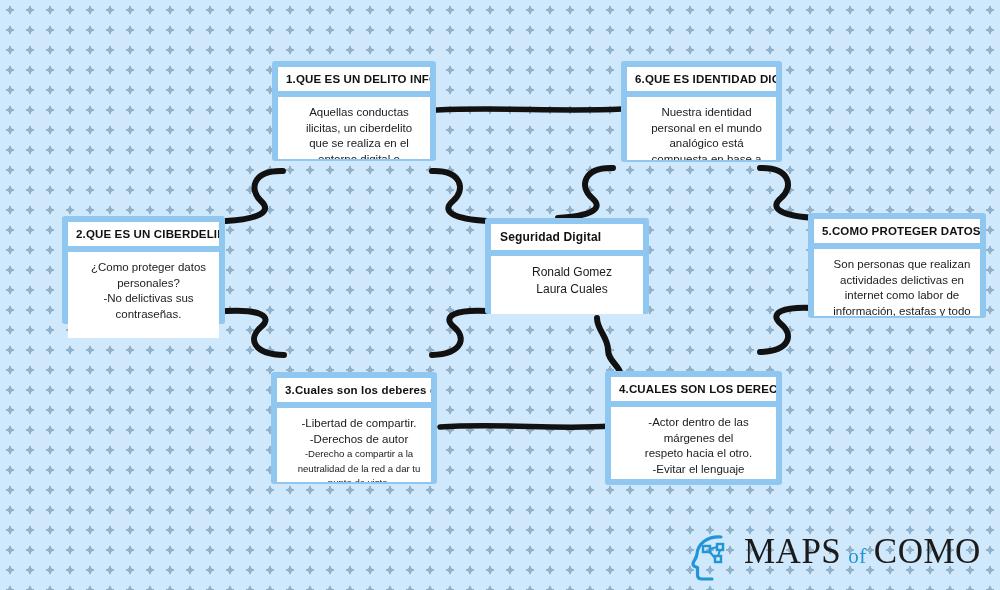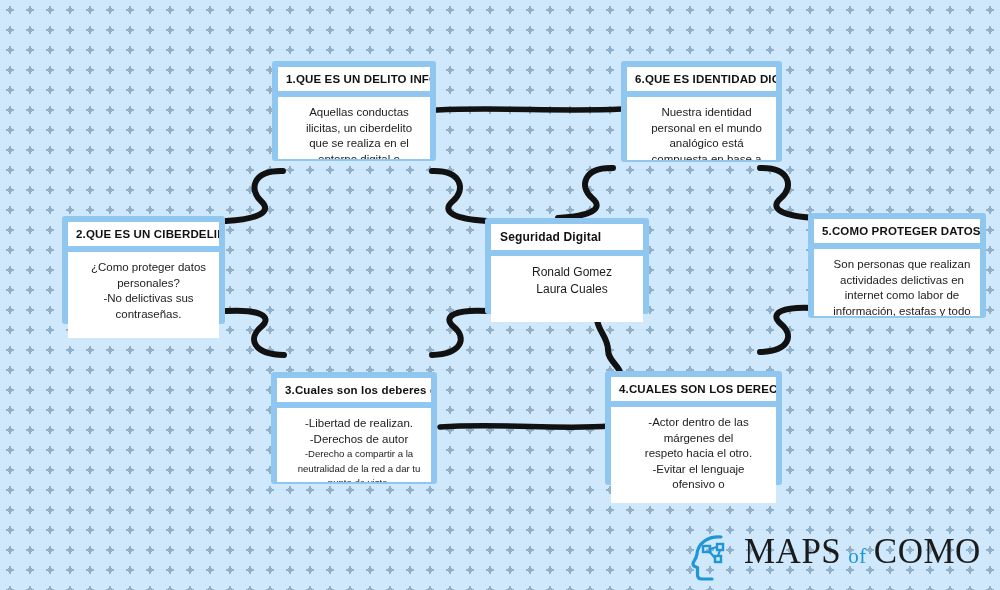--- a/index.html
+++ b/index.html
@@ -153,45 +153,45 @@
     <div class="title">2.QUE ES UN CIBERDELINCUENT</div>
     <div class="body" style="height:86px;">
       <p>¿Como proteger datos personales?</p>
       <p>-No delictivas sus contraseñas.</p>
 
     </div>
   </div>
 
   <div class="node center" style="left:452px; top:218px; width:164px; height:96px;margin-left:33px;">
     <div class="title">Seguridad Digital</div>
-    <div class="body" style="height:66px;">
+    <div class="body" style="height:58px;">
       <p>Ronald Gomez</p>
       <p>Laura Cuales</p>
     </div>
   </div>
 
   <div class="node" style="left:808px; top:213px; width:178px; height:105px;">
     <div class="title">5.COMO PROTEGER DATOS PERSON.</div>
     <div class="body" style="height:67px;">
       <p>Son personas que realizan actividades delictivas en internet como labor de información, estafas y todo lo que tiene que ver con los delitos</p>
     </div>
   </div>
 
   <div class="node" style="left:271px; top:372px; width:166px; height:112px;">
     <div class="title">3.Cuales son los deberes digitale</div>
     <div class="body" style="height:74px;">
-      <p>-Libertad de realizan.</p>
+      <p>-Libertad de compartir.</p>
       <p>-Derechos de autor</p>
       <p class="small">-Derecho a compartir a la neutralidad de la red a dar tu punto de vista.</p>
     </div>
   </div>
 
   <div class="node" style="left:605px; top:371px; width:177px; height:114px;">
     <div class="title">4.CUALES SON LOS DERECHOS DIGIT</div>
-    <div class="body" style="height:96px;">
+    <div class="body" style="height:72px;">
       <p>-Actor dentro de las márgenes del</p>
       <p>respeto hacia el otro.</p>
       <p>-Evitar el lenguaje ofensivo o</p>
 
     </div>
   </div>
 
   <div id="logo">
     <svg width="46" height="48" viewBox="0 0 46 48" xmlns="http://www.w3.org/2000/svg">
       <path d="M31 3 C 18 2, 8 9, 7 20 C 6.5 25, 3 27, 3 30 C 3 32.5, 6 33, 7.5 33.5 L 7.5 41 C 7.5 43.5, 9 45, 12 45 L 22 45" fill="none" stroke="#2196d6" stroke-width="3.2" stroke-linecap="round" stroke-linejoin="round"></path>

